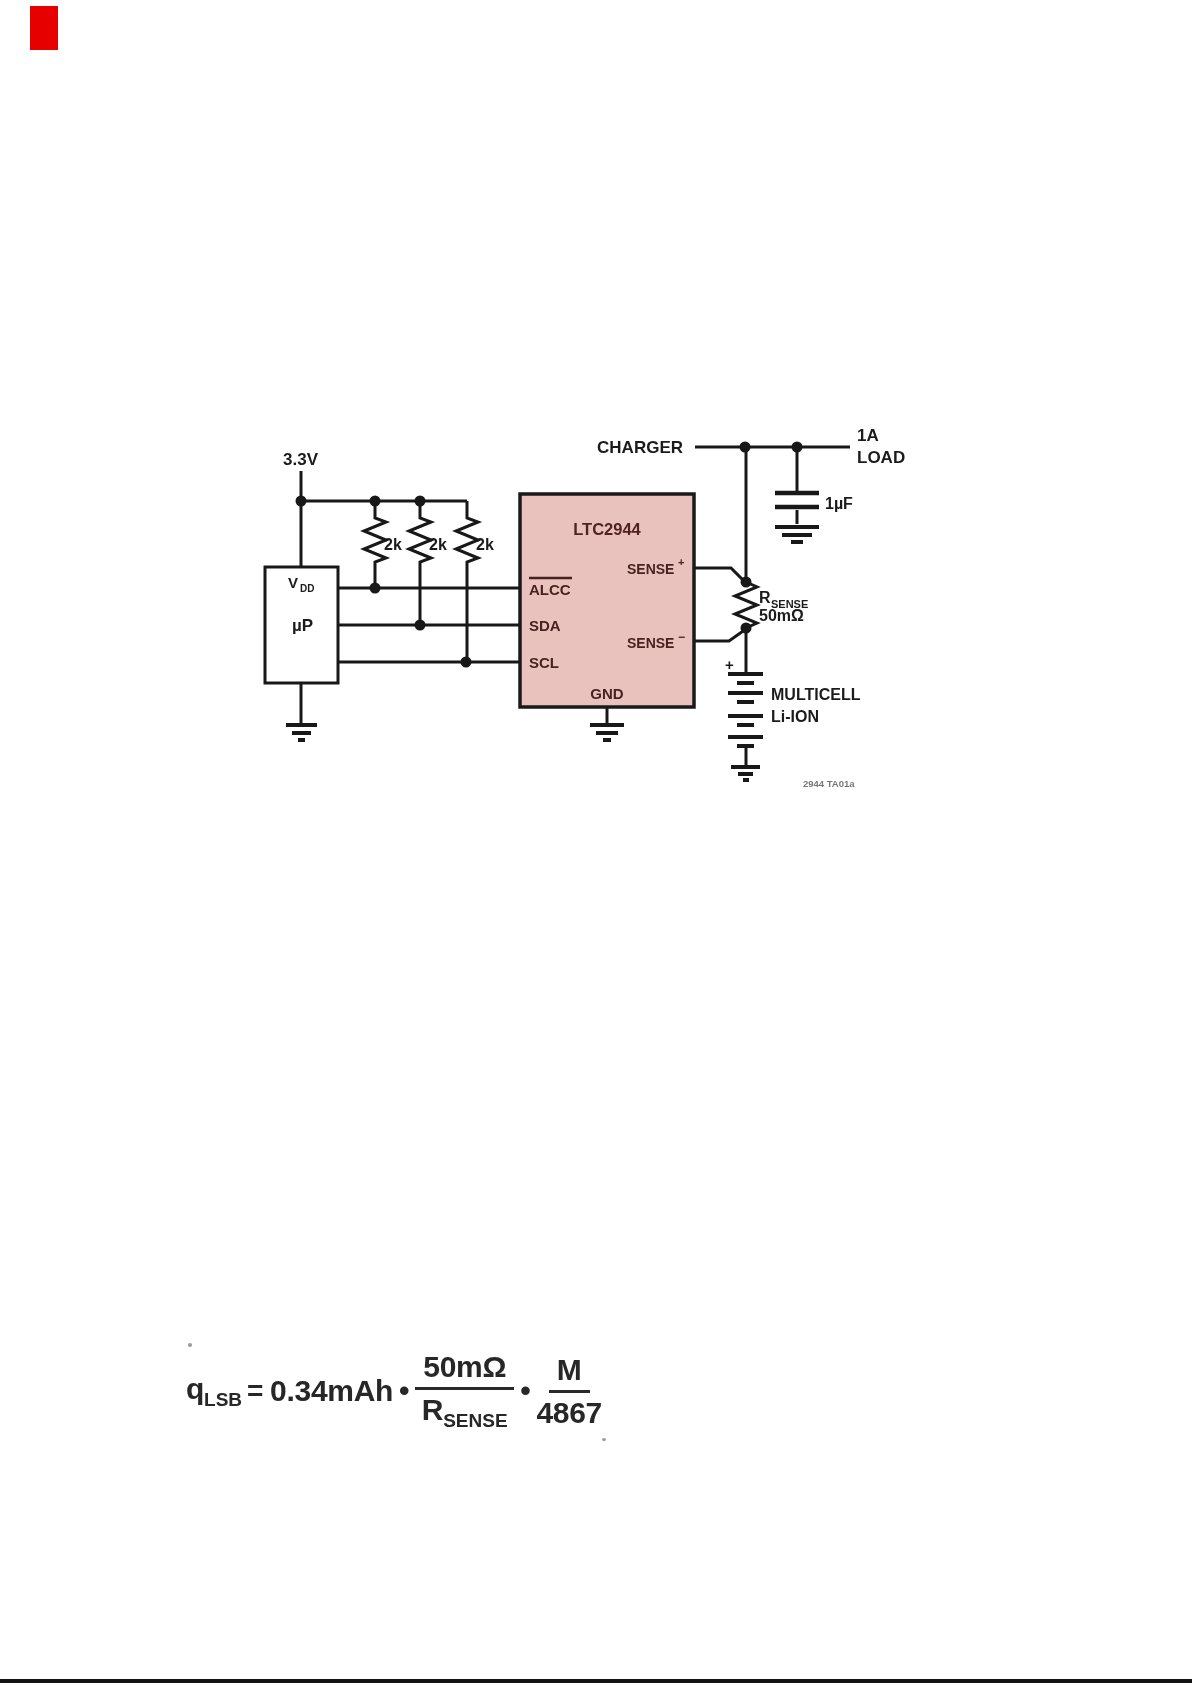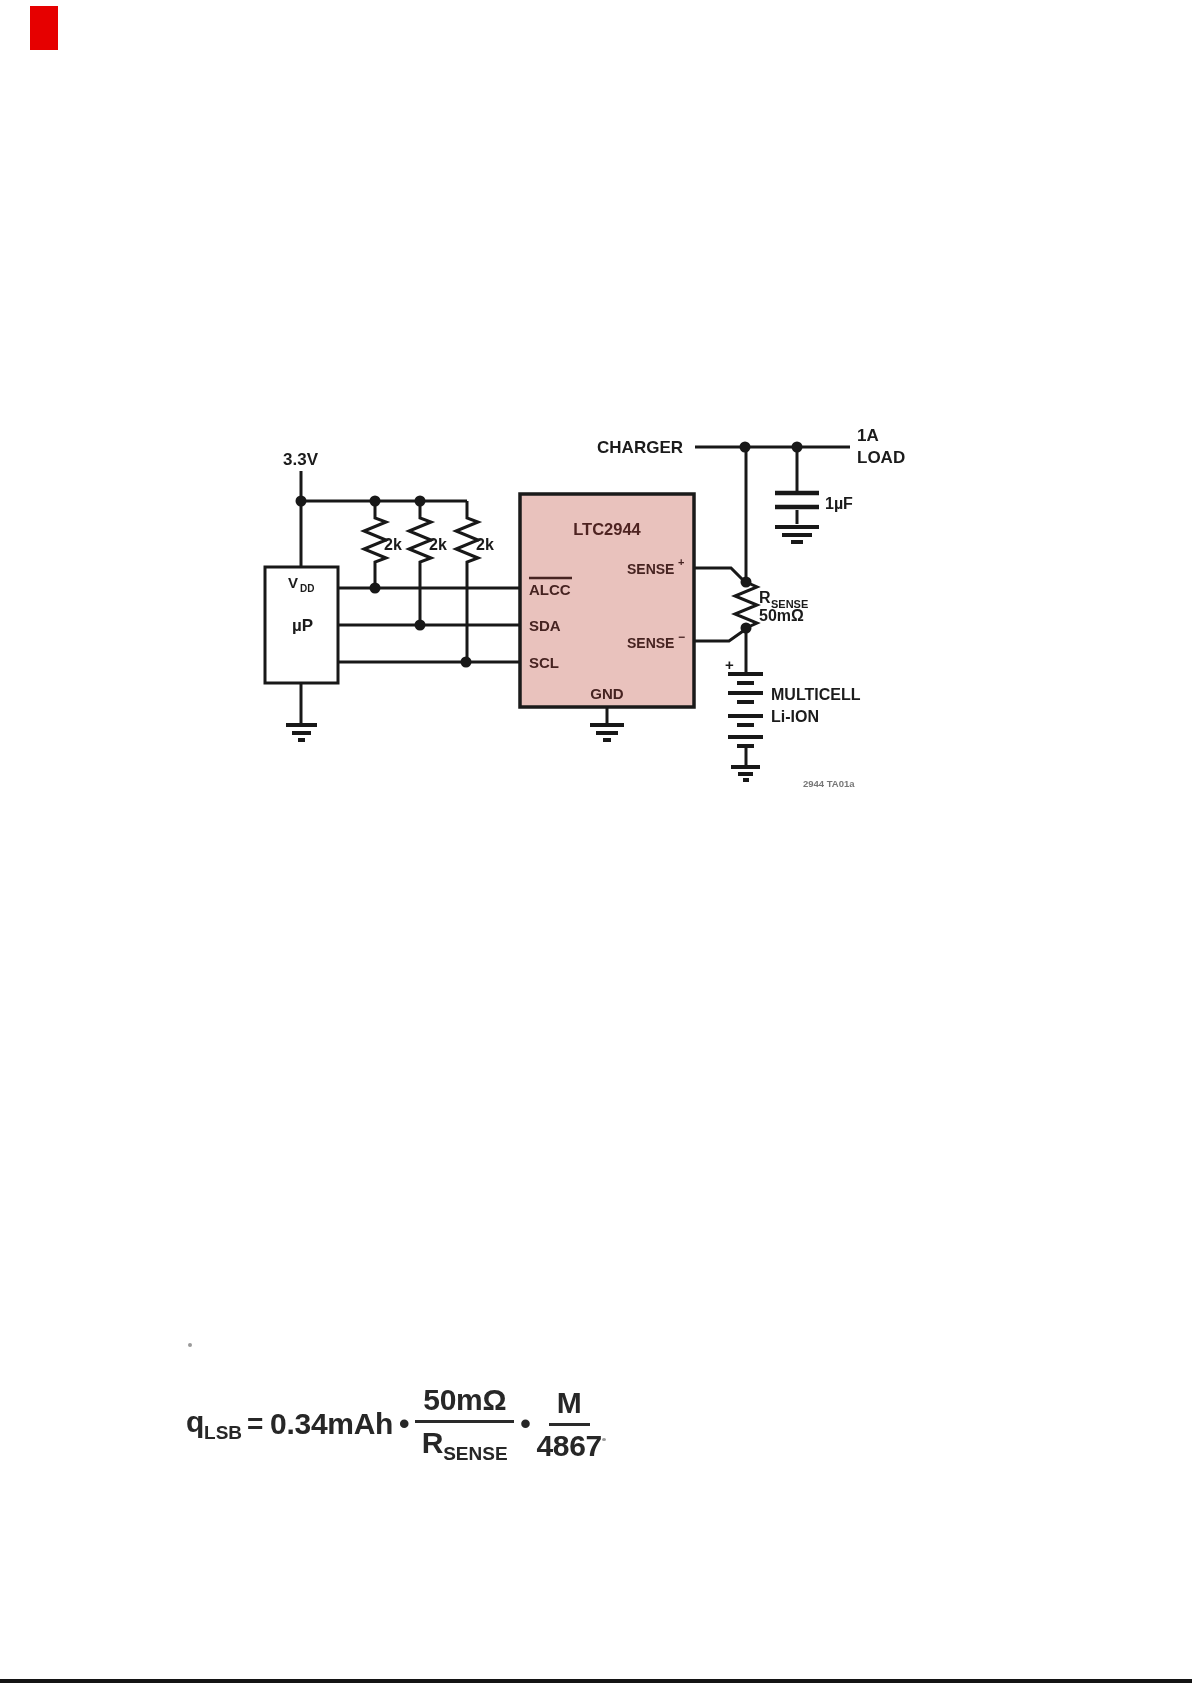--- a/index.html
+++ b/index.html
@@ -3,21 +3,21 @@
 <meta charset="utf-8">
 <style>
   html,body{margin:0;padding:0;background:#ffffff;}
   #page{position:relative;width:1192px;height:1685px;background:#ffffff;overflow:hidden;
         font-family:"Liberation Sans",sans-serif;}
   .redmark{position:absolute;left:30px;top:6px;width:28px;height:44px;background:#e60000;}
   svg text{font-family:"Liberation Sans",sans-serif;font-weight:700;}
   .bottom-rule{position:absolute;left:0;top:1679px;width:1192px;height:4px;background:#141414;}
   
   .formula{position:absolute;left:186px;top:1350px;display:flex;align-items:center;
-           color:#272727;font-weight:700;font-size:30px;letter-spacing:-0.3px;margin-top:33px;}
+           color:#272727;font-weight:700;font-size:30px;letter-spacing:-0.3px;}
   .formula .sub{font-size:19px;vertical-align:-7px;letter-spacing:0;}
   .feq{margin:0 7px 0 5px;font-size:28px;}
   .fdot{margin:0 6px;font-size:30px;}
   .frac{display:inline-flex;flex-direction:column;align-items:center;text-align:center;}
   .frac .num{padding:0 8px 3px 8px;border-bottom:3px solid #2a2a2a;}
   .frac .den{padding-top:3px;}
   .speck{position:absolute;background:#9a9a9a;border-radius:50%;}
   .speck.s1{left:188px;top:1343px;width:4px;height:4px;}
   .speck.s2{left:602px;top:1438px;width:4px;height:3px;}
 </style>

